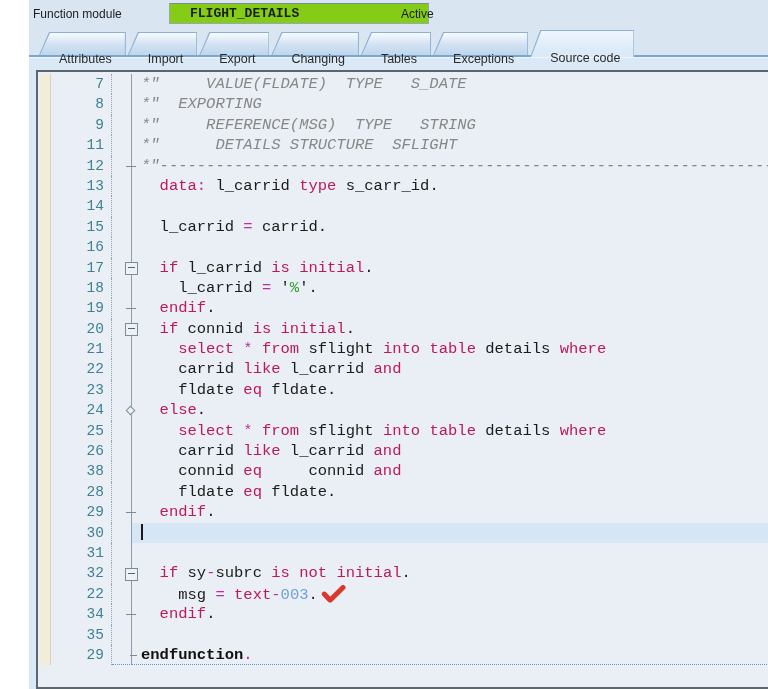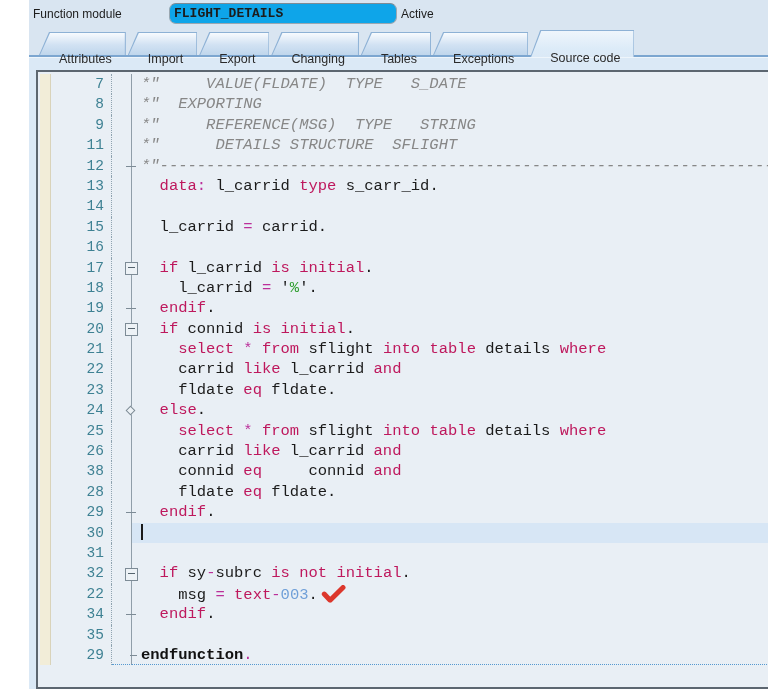--- a/index.html
+++ b/index.html
@@ -3,22 +3,22 @@
 <meta charset="utf-8">
 <style>
   html,body{margin:0;padding:0;}
   body{width:768px;height:689px;overflow:hidden;font-family:"Liberation Sans",sans-serif;}
   .screen{position:relative;width:768px;height:689px;background:#d9e5f1;overflow:hidden;margin-left:29px;}
 
   
   .topbar{position:absolute;left:0;top:0;right:0;height:30px;background:#d9e5f1;}
   .fm-label{position:absolute;left:4px;top:7px;font-size:12px;color:#1c1c1c;}
   .fm-input{position:absolute;left:140px;top:3px;width:218px;height:17px;
-    background:#0ea5e9;border:1px solid #9aa7b1;border-top-color:#7c8b96;border-radius:7px;
-    font-family:"Liberation Mono",monospace;font-size:13px;font-weight:700;color:#1c1c1c;padding:1px 4px;}
+    background:#84cc16;border:1px solid #9aa7b1;border-top-color:#7c8b96;border-radius:0;
+    font-family:"Liberation Mono",monospace;font-size:13px;font-weight:700;color:#1c1c1c;padding:1px 20px;}
   .fm-status{position:absolute;left:372px;top:7px;font-size:12px;color:#1c1c1c;}
 
   
   .tabrow{position:absolute;left:10px;top:30px;right:0;height:25px;display:flex;align-items:flex-end;z-index:6;}
   .tab{position:relative;height:23px;margin-right:2px;cursor:default;}
   .tab::before{content:"";position:absolute;inset:0;background:#8db1d5;
     clip-path:polygon(10px 0,100% 0,100% 100%,0 100%);}
   .tab::after{content:"";position:absolute;inset:0;background:linear-gradient(#fbfdff,#d2e2f3 55%,#bfd6ec);
     clip-path:polygon(11px 1px,calc(100% - 1px) 1px,calc(100% - 1px) 100%,1px 100%);}
   .tab .tab-label{position:relative;z-index:2;display:block;padding:16px 14px 0 20px;

